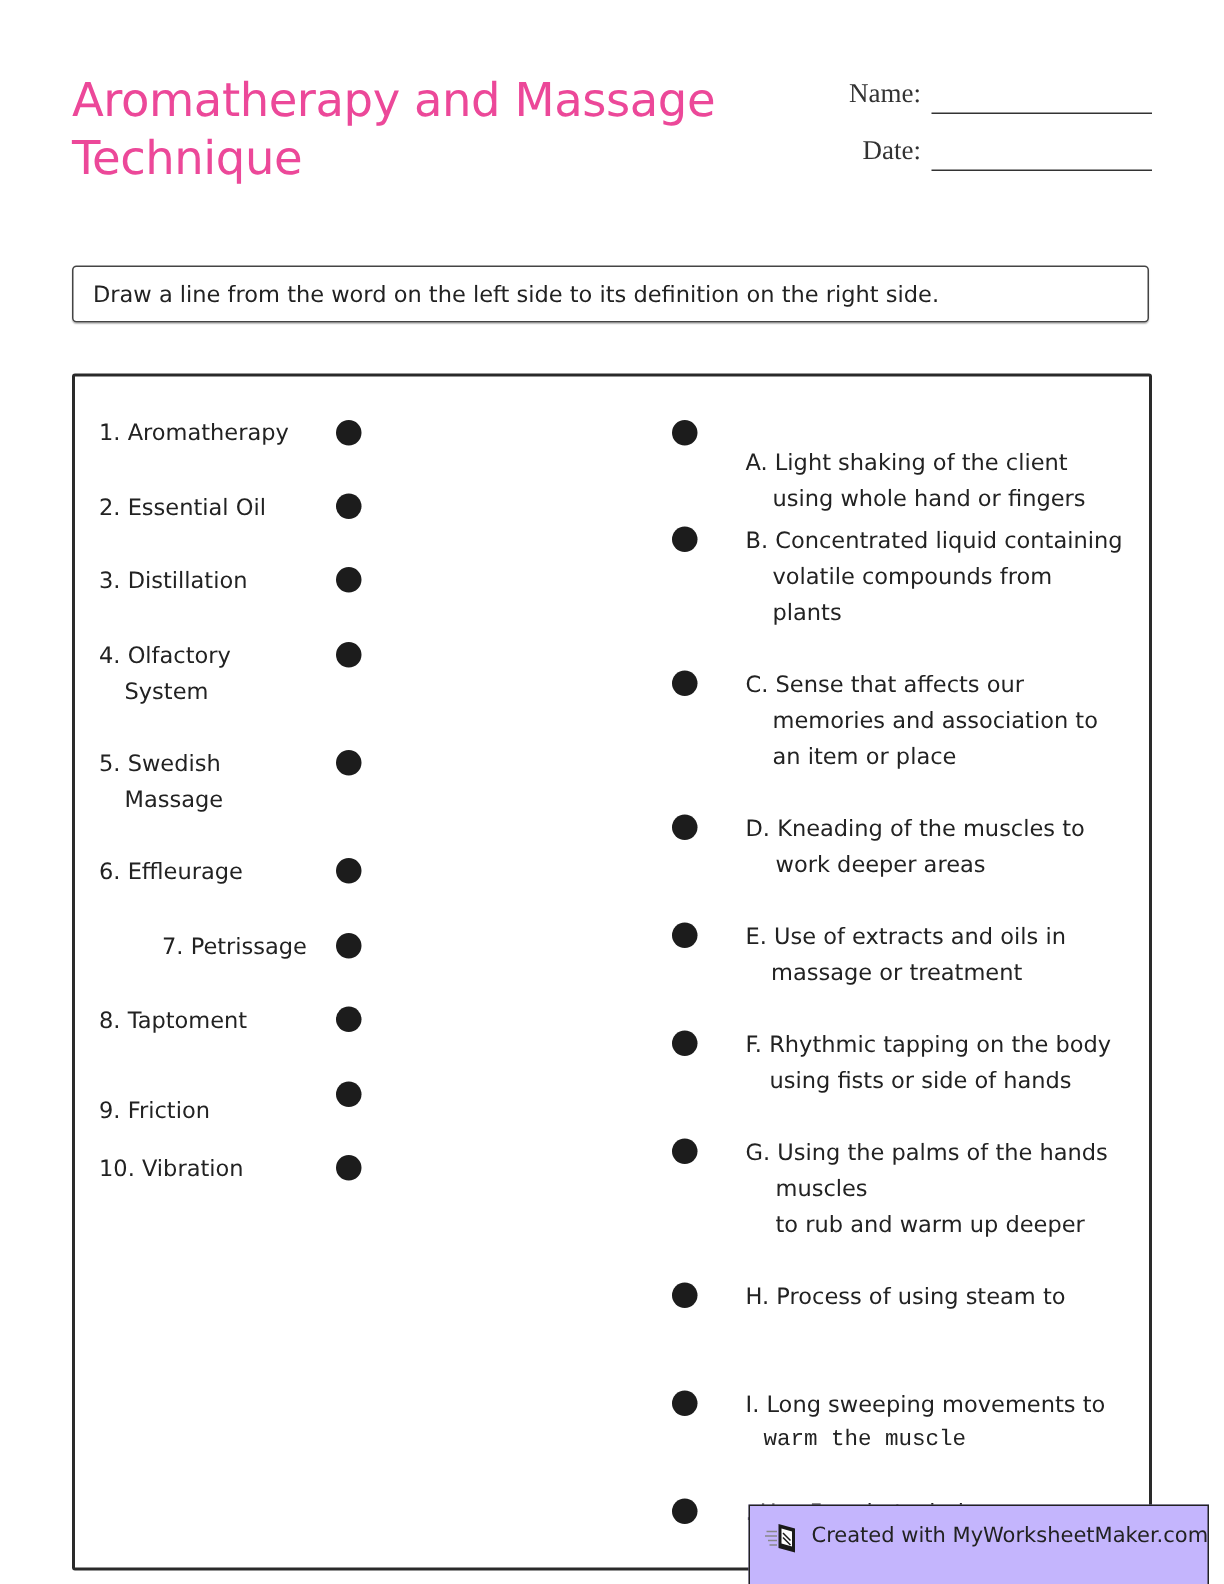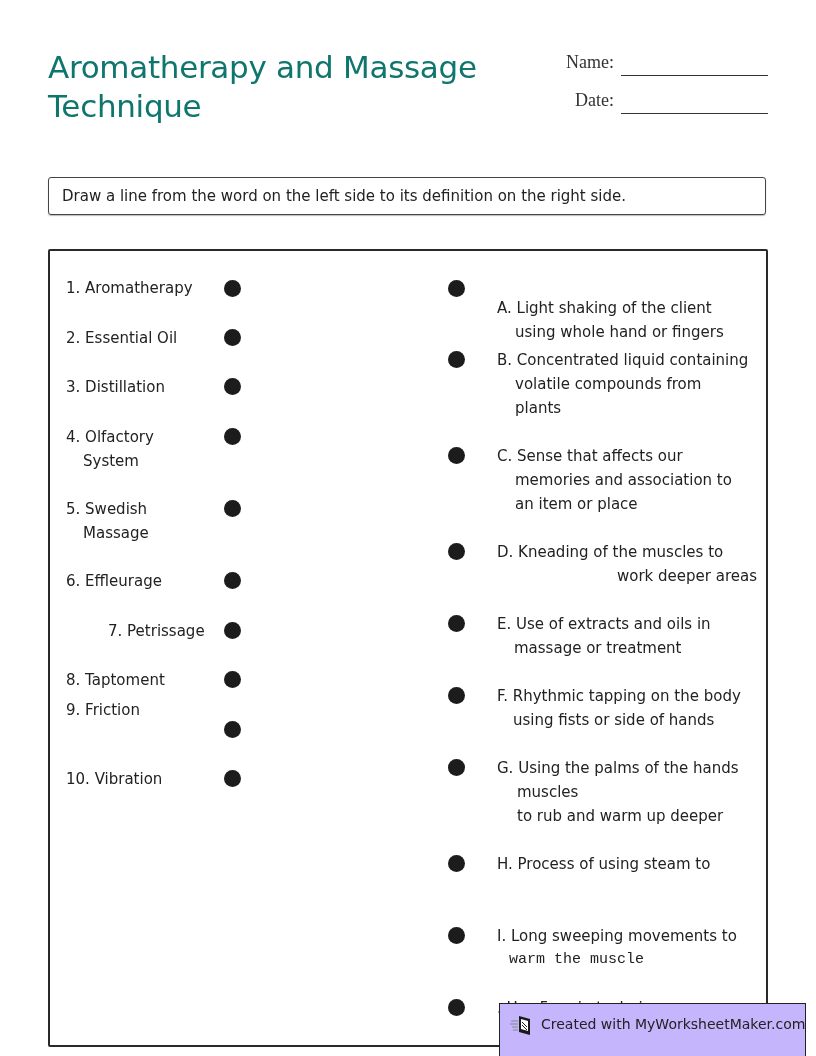--- a/index.html
+++ b/index.html
@@ -1,19 +1,19 @@
 <!DOCTYPE html>
 <html><head>
 <meta charset="utf-8">
 <style>
   html, body { margin: 0; padding: 0; background: #ffffff; }
   body { width: 816px; height: 1056px; position: relative; overflow: hidden;
          font-family: "DejaVu Sans", sans-serif; color: #222; }
   .title { position: absolute; left: 48px; top: 48px; width: 470px;
-           font-size: 31px; line-height: 39px; font-weight: normal; color: #0f766e;
+           font-size: 31px; line-height: 39px; font-weight: normal; color: #ec4899;
            letter-spacing: -0.3px; }
   .name-date { position: absolute; left: 560px; top: 52px; width: 210px;
                font-family: "Liberation Serif", serif; font-size: 18px; color: #333; }
   .nd-row { position: absolute; height: 26px; }
   .nd-row .lbl { position: absolute; text-align: right; width: 54px; }
   .nd-row .line { position: absolute; left: 61px; width: 147px; border-bottom: 1.5px solid #333; top: 23px; }
   .instructions { position: absolute; left: 48px; top: 177px; width: 718px; height: 38px;
                   border: 1.5px solid #444; border-radius: 3px; box-sizing: border-box;
                   font-size: 15px; line-height: 36px; padding-left: 13px; color: #222;
                   box-shadow: 0 1px 1px #bbb; }
@@ -90,21 +90,21 @@
 <div class="left-item" style="top:619px;margin-left:42px;">
   <span>7.</span> <span>Petrissage</span>
 </div>
 <div class="dot" style="left:224px; top:622px;"></div>
 
 <div class="left-item" style="top:668px;">
   <span>8.</span> <span>Taptoment</span>
 </div>
 <div class="dot" style="left:224px; top:671px;"></div>
 
-<div class="left-item" style="top:698px;">
+<div class="left-item" style="top:728px;">
   <span>9.</span> <span>Friction</span>
 </div>
 <div class="dot" style="left:224px; top:721px;"></div>
 
 <div class="left-item" style="top:767px;">
   <span>10.</span> <span>Vibration</span>
 </div>
 <div class="dot" style="left:224px; top:770px;"></div>
 
 <div class="dot" style="left:448px; top:280px;"></div>
@@ -123,21 +123,21 @@
 <div class="dot" style="left:448px; top:447px;"></div>
 <div class="right-item" style="top:444px;">
   <span>C.</span> <span>Sense that affects our</span>
   <span class="cont" style="padding-left:18px;">memories and association to</span>
   <span class="cont" style="padding-left:18px;">an item or place</span>
 </div>
 
 <div class="dot" style="left:448px; top:543px;"></div>
 <div class="right-item" style="top:540px;">
   <span>D.</span> <span>Kneading of the muscles to</span>
-  <span class="cont" style="padding-left:20px;text-align:right;">work deeper areas</span>
+  <span class="cont" style="padding-left:20px;">work deeper areas</span>
 </div>
 
 <div class="dot" style="left:448px; top:615px;"></div>
 <div class="right-item" style="top:612px;">
   <span>E.</span> <span>Use of extracts and oils in</span>
   <span class="cont" style="padding-left:17px;">massage or treatment</span>
 </div>
 
 <div class="dot" style="left:448px; top:687px;"></div>
 <div class="right-item" style="top:684px;">

